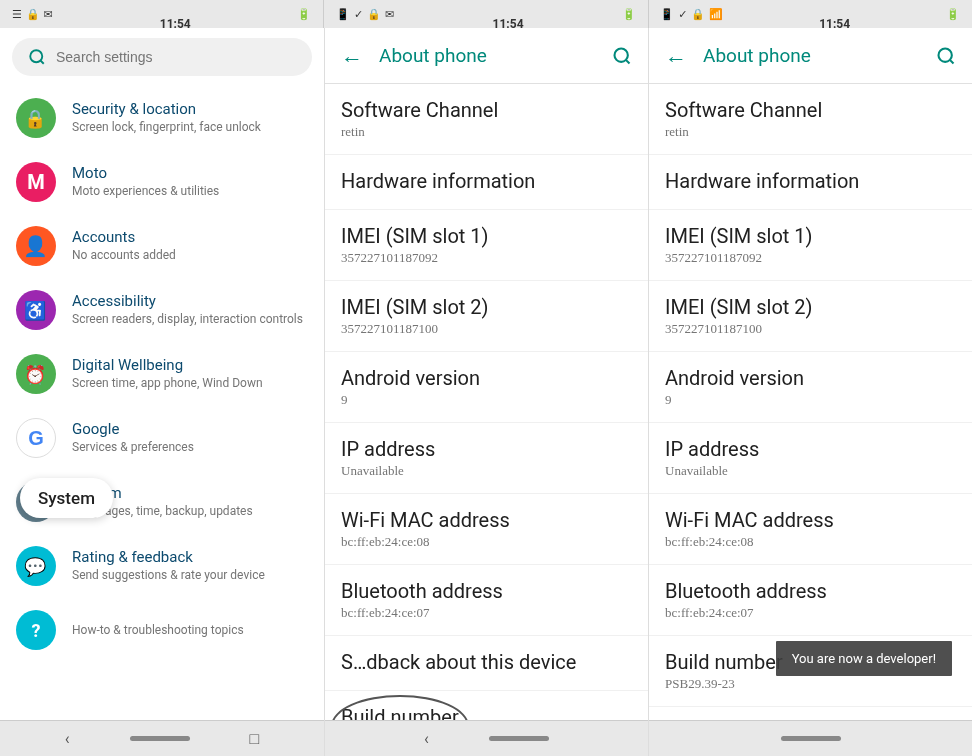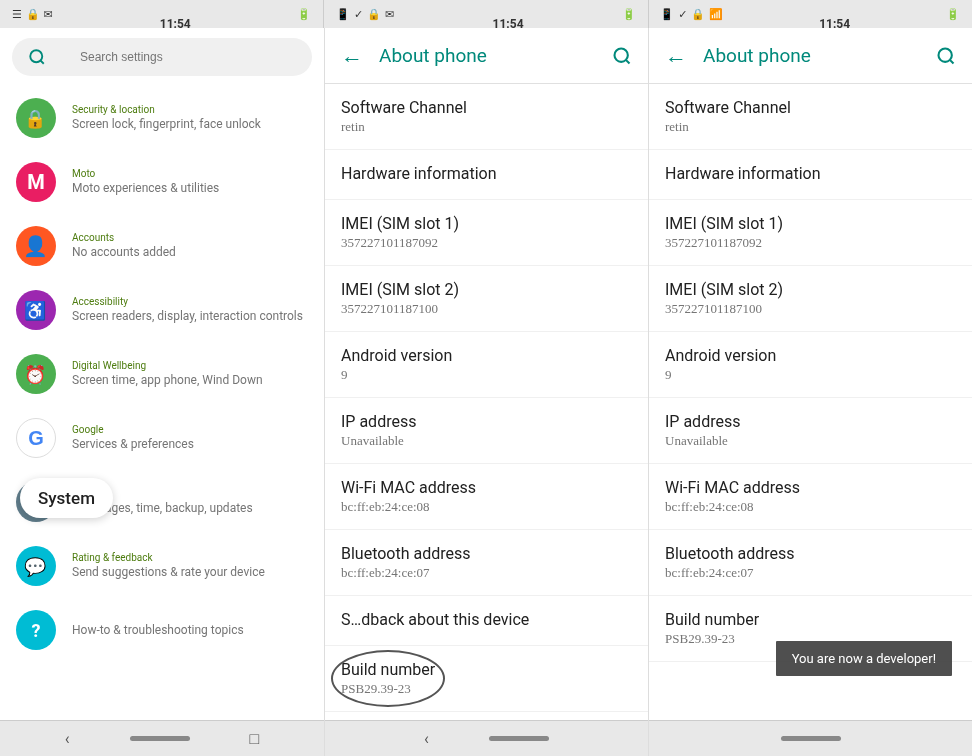--- a/index.html
+++ b/index.html
@@ -62,25 +62,24 @@
       padding: 10px 16px;
       gap: 10px;
     }
     .search-bar .search-icon-svg {
       color: #00897b;
       flex-shrink: 0;
     }
     .search-bar input {
       border: none;
       background: transparent;
-      font-size: 12px;
+      font-size: 14px;
       color: #8b5cf6;
       outline: none;
       width: 100%;
-      margin-left: 24px;
     }
 
     .settings-list {
       overflow-y: auto;
       flex: 1;
     }
 
     .settings-item {
       display: flex;
       align-items: center;
@@ -97,22 +96,22 @@
       display: flex;
       align-items: center;
       justify-content: center;
       flex-shrink: 0;
       font-size: 18px;
       color: #fff;
     }
 
     .settings-item-text { flex: 1; }
     .settings-item-title {
-      font-size: 10px;
-      color: #4d7c0f;
+      font-size: 15px;
+      color: #0c4a6e;
       font-weight: 400;
       line-height: 1.3;
     }
     .settings-item-subtitle {
       font-size: 12px;
       color: #757575;
       line-height: 1.3;
       margin-top: 1px;
     }
 
@@ -199,21 +198,21 @@
       flex: 1;
     }
 
     .about-item {
       padding: 14px 16px;
       border-bottom: 1px solid #f0f0f0;
       cursor: pointer;
       position: relative;
     }
     .about-item-title {
-      font-size: 16px;
+      font-size: 20px;
       color: #212121;
       font-weight: 400;
       margin-bottom: 2px;
     }
     .about-item-value {
       font-size: 13px;
       color: #757575;
       font-family: Liberation Serif, serif;
     }
 

